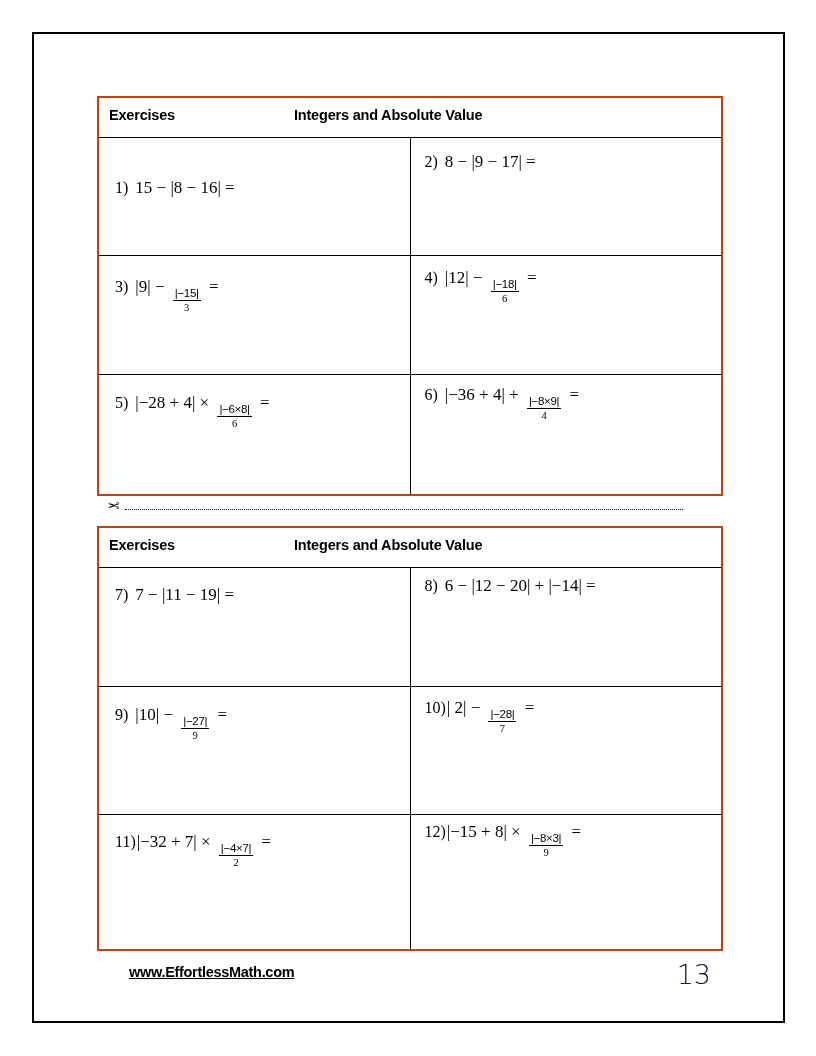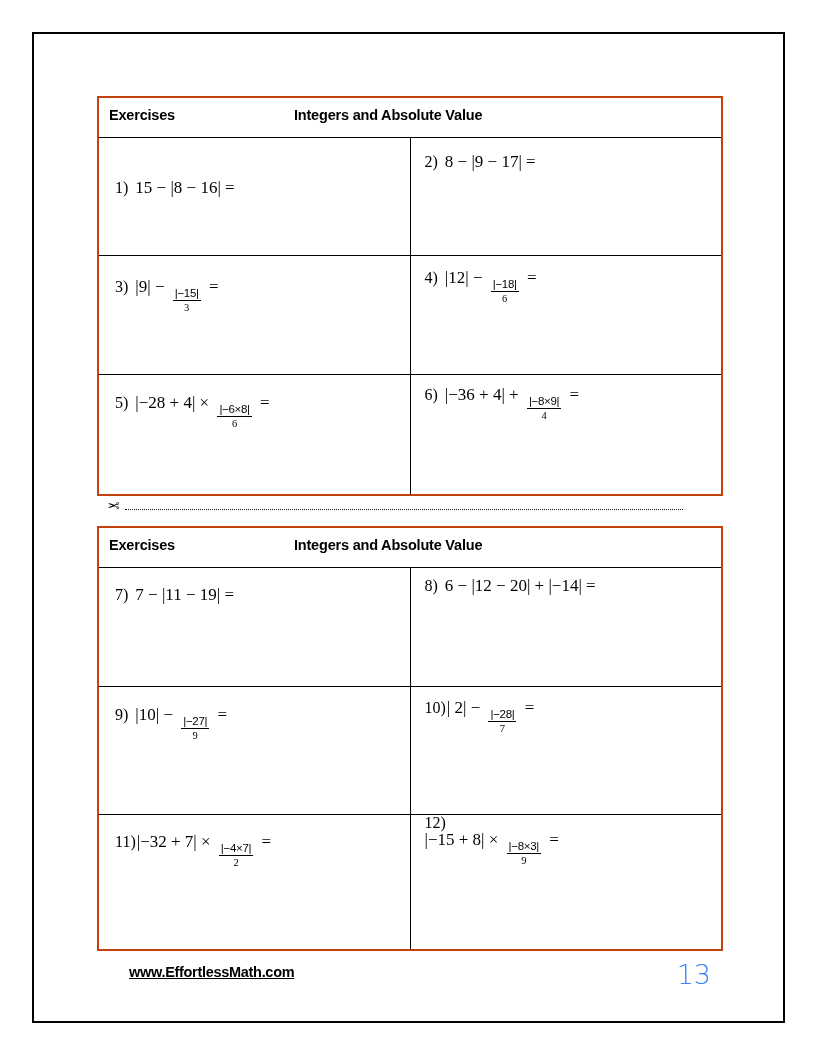--- a/index.html
+++ b/index.html
@@ -151,21 +151,21 @@
   .pos-f1 { top: 22px; }
   .pos-f2 { top: 13px; }
   .pos-f3 { top: 19px; }
   .pos-f4 { top: 11px; }
 
   .pos-b1 { top: 18px; }
   .pos-b2 { top: 9px; }
   .pos-b3 { top: 19px; }
   .pos-b4 { top: 12px; }
   .pos-b5 { top: 18px; }
-  .pos-b6 { top: 0; flex-direction: column; }
+  .pos-b6 { top: 8px; }
 
   
   .cut-line {
     position: relative;
     width: 626px;
     height: 30px;
   }
   .scissors {
     position: absolute;
     left: 10px;
@@ -202,21 +202,21 @@
     letter-spacing: -0.3px;
     color: #000000;
     margin-left: 32px;
   }
   .page-num {
     position: absolute;
     right: 12px;
     top: 0px;
     font-family: "DejaVu Sans", sans-serif;
     font-size: 27px;
-    color: #3b82f6;
+    color: #0f172a;
     font-weight: 300;
   }
 </style>
 </head>
 <body>
 
 <div class="page-frame">
 
   <div class="sheet-inner">
 

